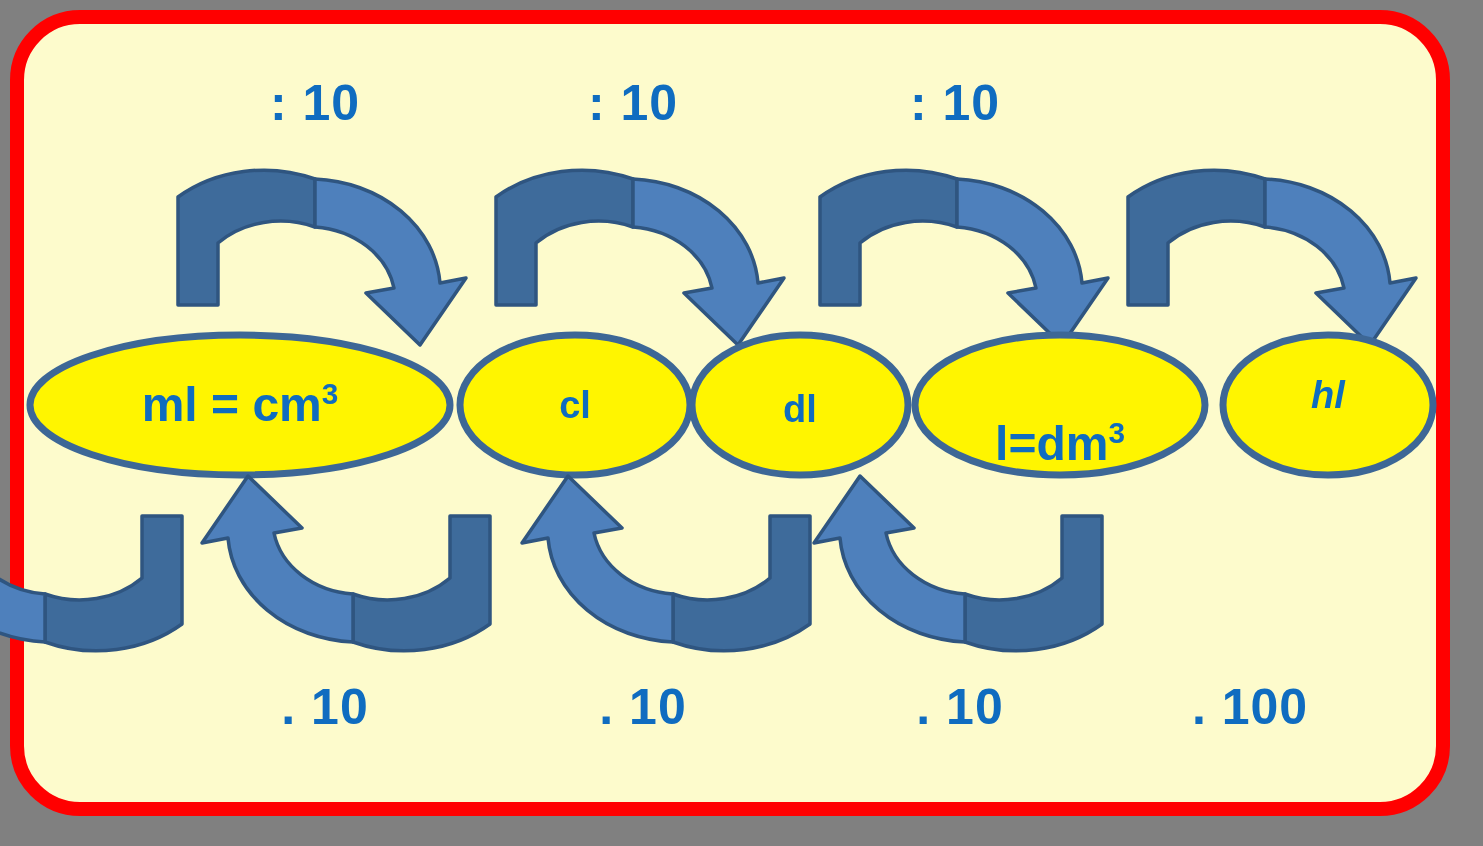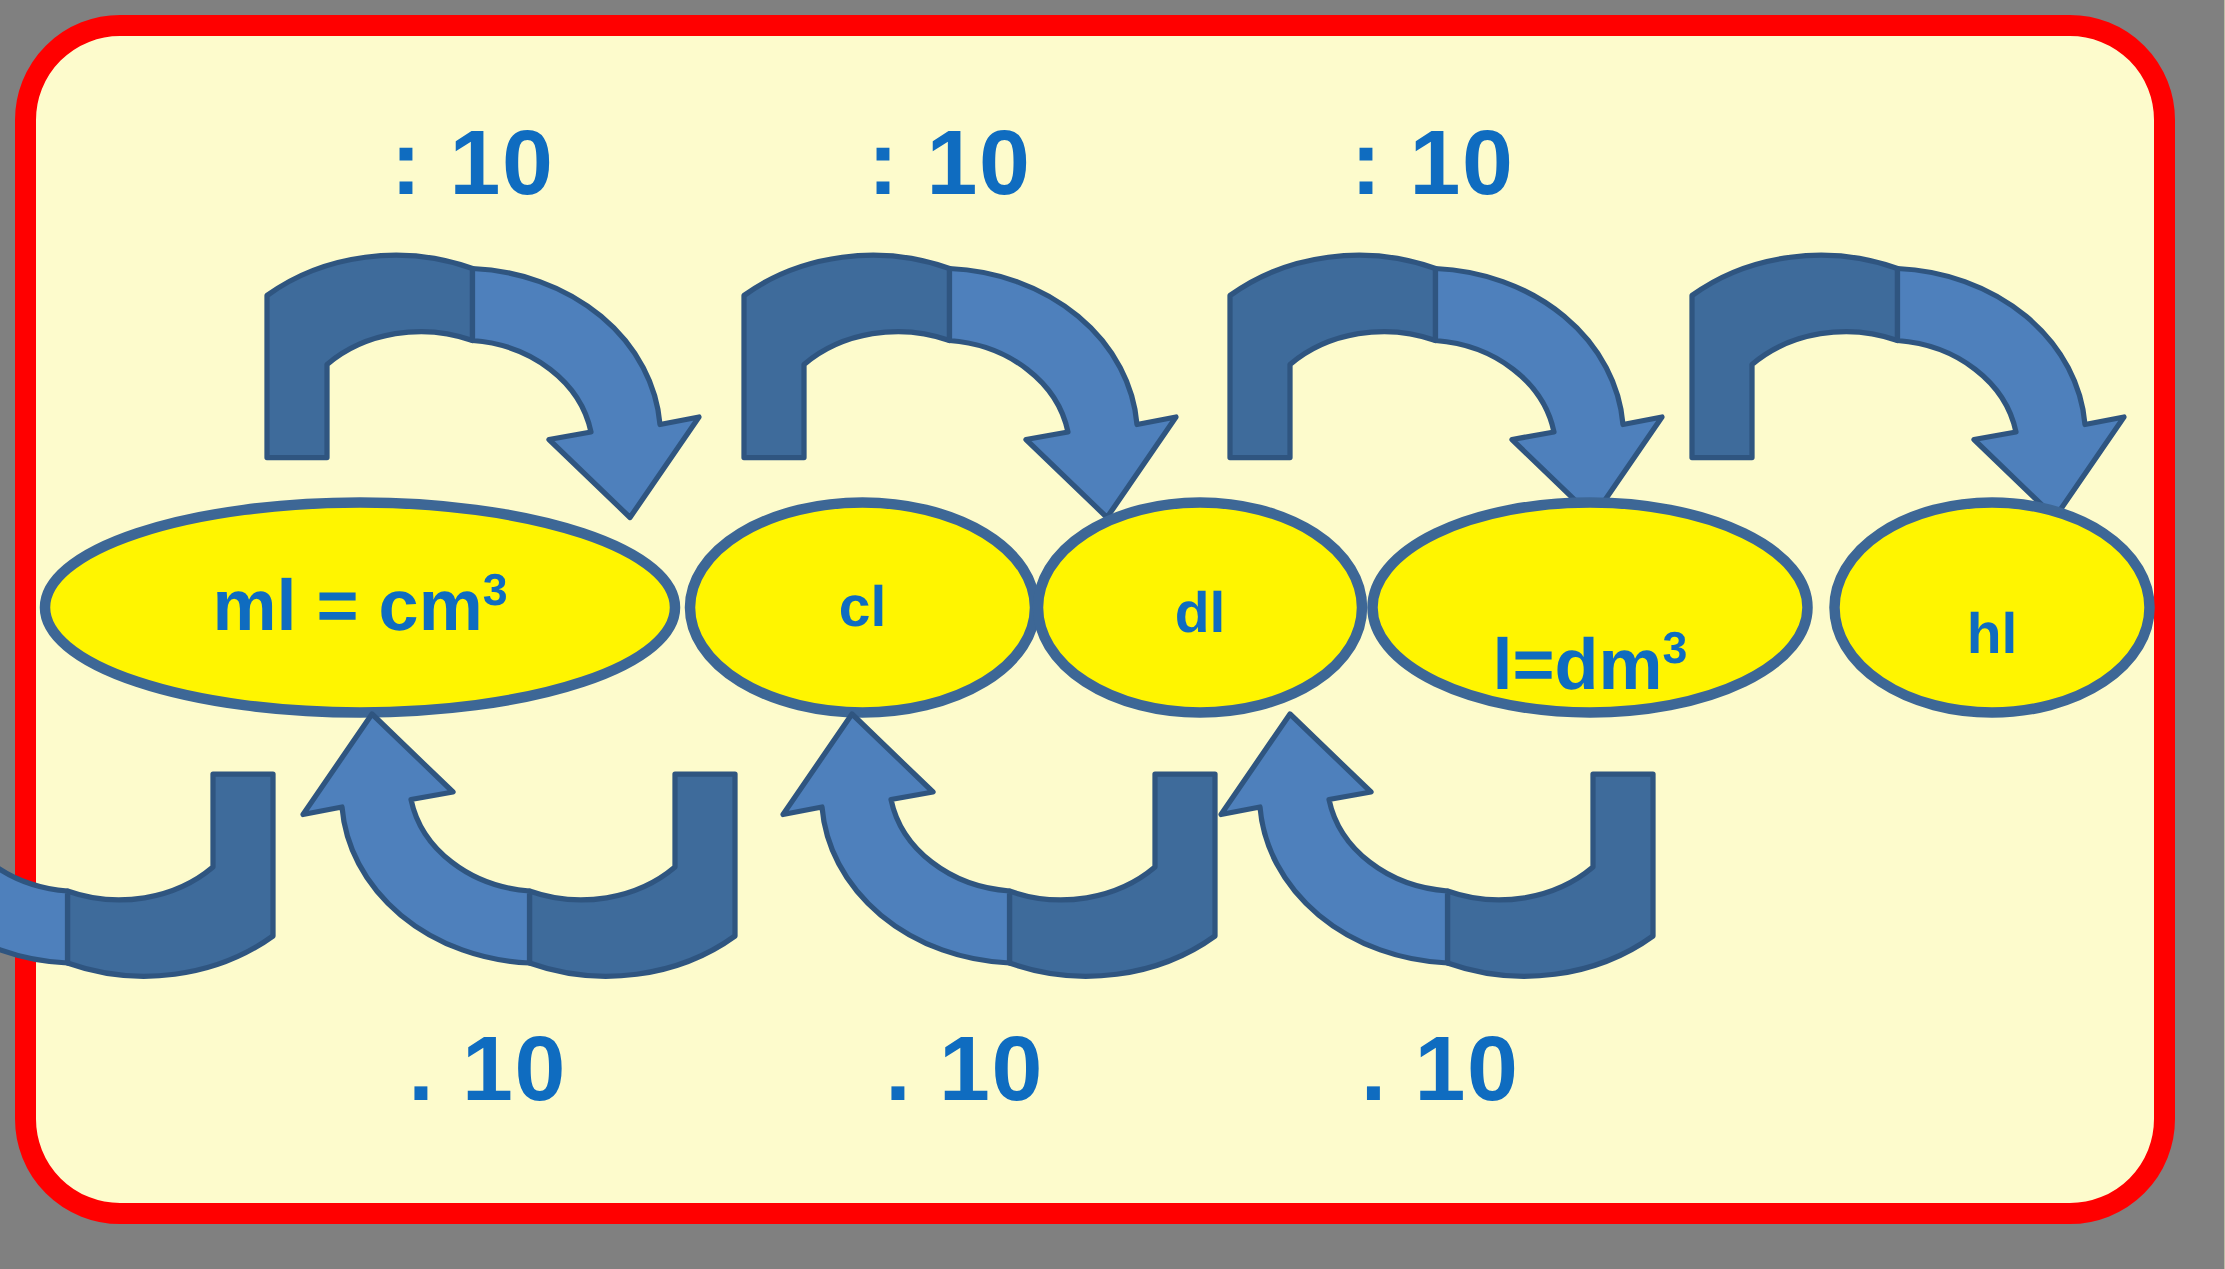--- a/index.html
+++ b/index.html
@@ -23,21 +23,21 @@
   }
 
   
   #art{position:absolute;left:0;top:0;width:1483px;height:846px;}
 
   
   .lbl{
     position:absolute;
     color:#0F6CC0;
     font-weight:bold;
-    font-size:61px;
+    font-size:50px;
     letter-spacing:1px;
     white-space:nowrap;
     text-align:center;
     line-height:1;
   }
   .lbl.top{top:78px;}
   .lbl.bot{top:682px;}
 
   .unit{
     position:absolute;
@@ -137,25 +137,26 @@
   </div>
   <div class="unit sm" style="left:575px;top:405px;">
     <span>cl</span><sup></sup>
   </div>
   <div class="unit sm" style="left:800px;top:409px;">
     <span>dl</span><sup></sup>
   </div>
   <div class="unit big" style="left:1060px;top:405px;margin-top:39px;">
     <span>l=dm</span><sup>3</sup>
   </div>
-  <div class="unit sm" style="left:1328px;top:423px;">
+  <div class="unit sm" style="left:1328px;top:395px;font-style:italic;">
     <span>hl</span><sup></sup>
   </div>
 
   <div class="lbl top" style="left:215px;width:200px;">: 10</div>
   <div class="lbl top" style="left:533px;width:200px;">: 10</div>
   <div class="lbl top" style="left:855px;width:200px;">: 10</div>
 
   <div class="lbl bot" style="left:225px;width:200px;">. 10</div>
   <div class="lbl bot" style="left:543px;width:200px;">. 10</div>
   <div class="lbl bot" style="left:860px;width:200px;">. 10</div>
+  <div class="lbl bot" style="left:1150px;width:200px;">. 100</div>
 
 </div>
 
 </body></html>

